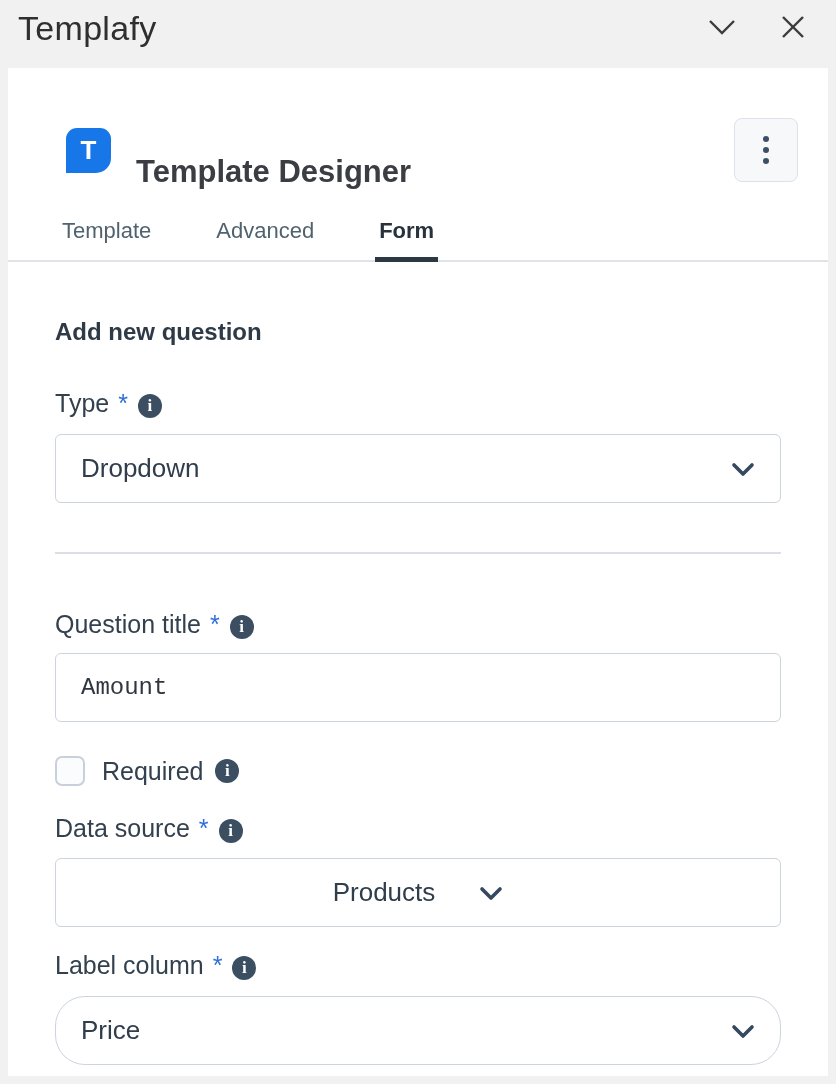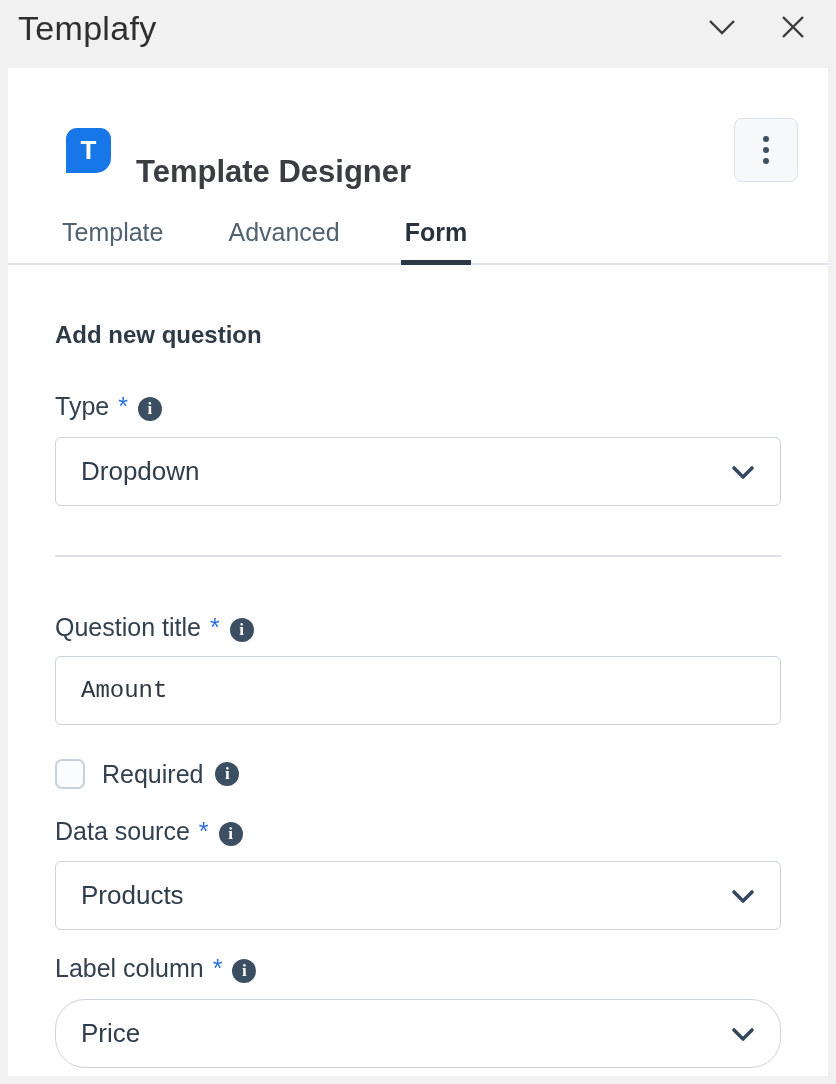--- a/index.html
+++ b/index.html
@@ -75,21 +75,21 @@
 
   
   .tabs {
     display: flex;
     padding-left: 50px;
     margin-top: 24px;
     border-bottom: 2px solid #e0e4e9;
     gap: 57px;
   }
   .tab {
-    font-size: 25px;
+    font-size: 22px;
     color: #50626f;
     padding: 4px 4px 13px 4px;
     cursor: pointer;
     border-bottom: 5px solid transparent;
     margin-bottom: -2px;
   }
   .tab.active {
     color: #27323c;
     font-weight: bold;
     border-bottom-color: #2c3844;
@@ -153,21 +153,21 @@
     flex: none;
   }
   .checkbox-label { font-size: 25px; color: #33414f; margin-left: 17px; }
   .checkbox-row .info-icon { margin-left: 12px; }
 
   .mt-type-label { margin-top: 43px; }
   .mt-type-select { margin-top: 16px; }
   .mt-qt-label { margin-top: 56px; }
   .mt-qt-input { margin-top: 14px; }
   .mt-ds-label { margin-top: 28px; }
-  .mt-ds-select { margin-top: 15px; }
+  .mt-ds-select { margin-top: 15px; justify-content: center; }
   .mt-lc-label { margin-top: 24px; }
   .mt-lc-select { margin-top: 16px; border-radius: 30px; }
 </style>
 </head>
 <body>
 
 <div class="titlebar">
   <div class="titlebar-title">Templafy</div>
   <div class="titlebar-controls">
     <button class="winbtn">

